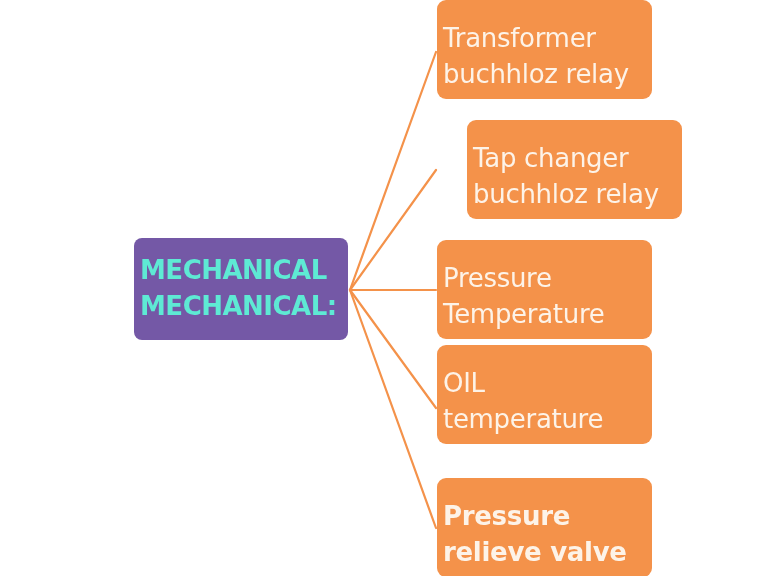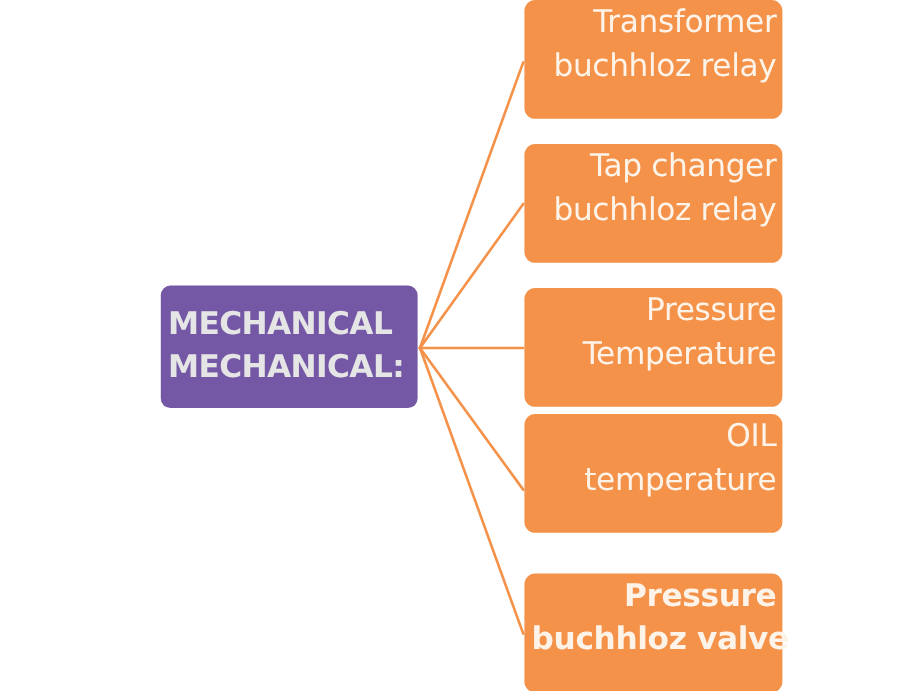--- a/index.html
+++ b/index.html
@@ -24,44 +24,43 @@
     .root-box {
       position: absolute;
       left: 134px;
       top: 238px;
       width: 214px;
       height: 102px;
       background: #7458a6;
       border-radius: 8px;
       box-sizing: border-box;
       padding: 14px 6px 0 6px;
-      color: #e5e5e5;
+      color: #5eead4;
       font-weight: bold;
       font-size: 26px;
       line-height: 36px;
       letter-spacing: -0.5px;
     }
     .root-box span {
       display: block;
       white-space: nowrap;
     }
     .leaf-box {
       position: absolute;
       left: 437px;
       width: 215px;
       height: 99px;
       background: #f4924a;
       border-radius: 9px;
       box-sizing: border-box;
-      padding: 1px 5px 0 6px;
+      padding: 20px 5px 0 6px;
       color: #fdf3e8;
       font-size: 26px;
       line-height: 36px;
       letter-spacing: -0.3px;
-      text-align: right;
     }
     .leaf-box span {
       display: block;
       white-space: nowrap;
     }
   </style>
 </head>
 <body>
 
 <svg id="connectors" viewBox="0 0 768 576">
@@ -77,31 +76,31 @@
 <div class="root-box">
   <span>MECHANICAL</span>
   <span>MECHANICAL:</span>
 </div>
 
 <div class="leaf-box" style="top:0px;">
   <span>Transformer</span>
   <span>buchhloz relay</span>
 </div>
 
-<div class="leaf-box" style="top:120px;">
+<div class="leaf-box" style="top:120px;margin-left:30px;">
   <span>Tap changer</span>
   <span>buchhloz relay</span>
 </div>
 
 <div class="leaf-box" style="top:240px;">
   <span>Pressure</span>
   <span>Temperature</span>
 </div>
 
 <div class="leaf-box" style="top:345px;">
   <span>OIL</span>
   <span>temperature</span>
 </div>
 
 <div class="leaf-box" style="top:478px;font-weight:bold;">
   <span>Pressure</span>
-  <span>buchhloz valve</span>
+  <span>relieve valve</span>
 </div>
 
 </body></html>

